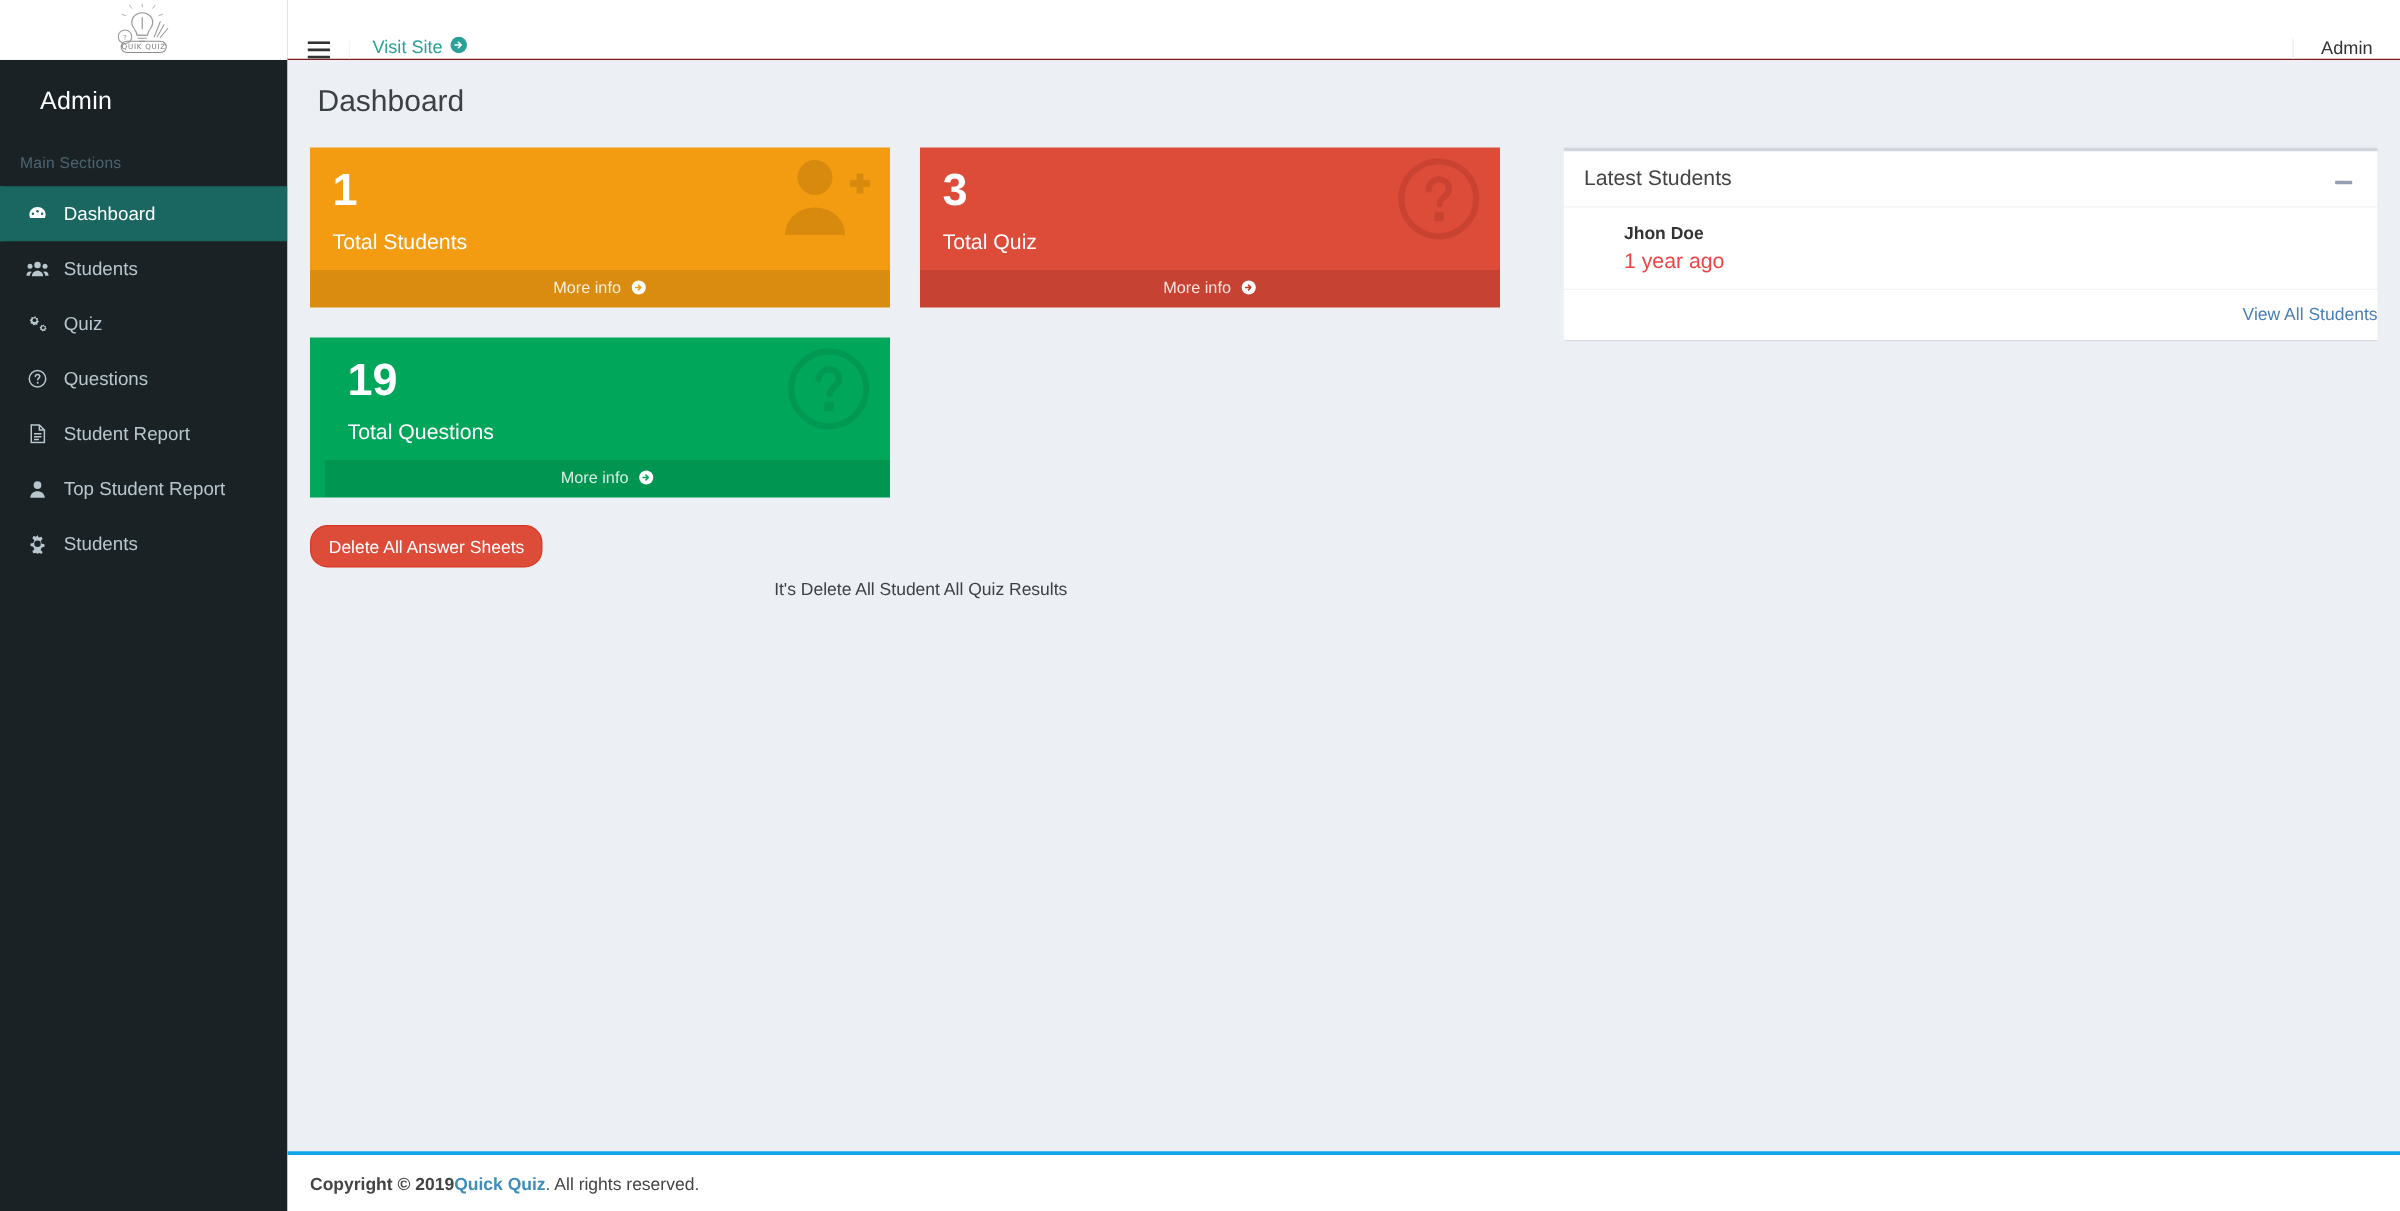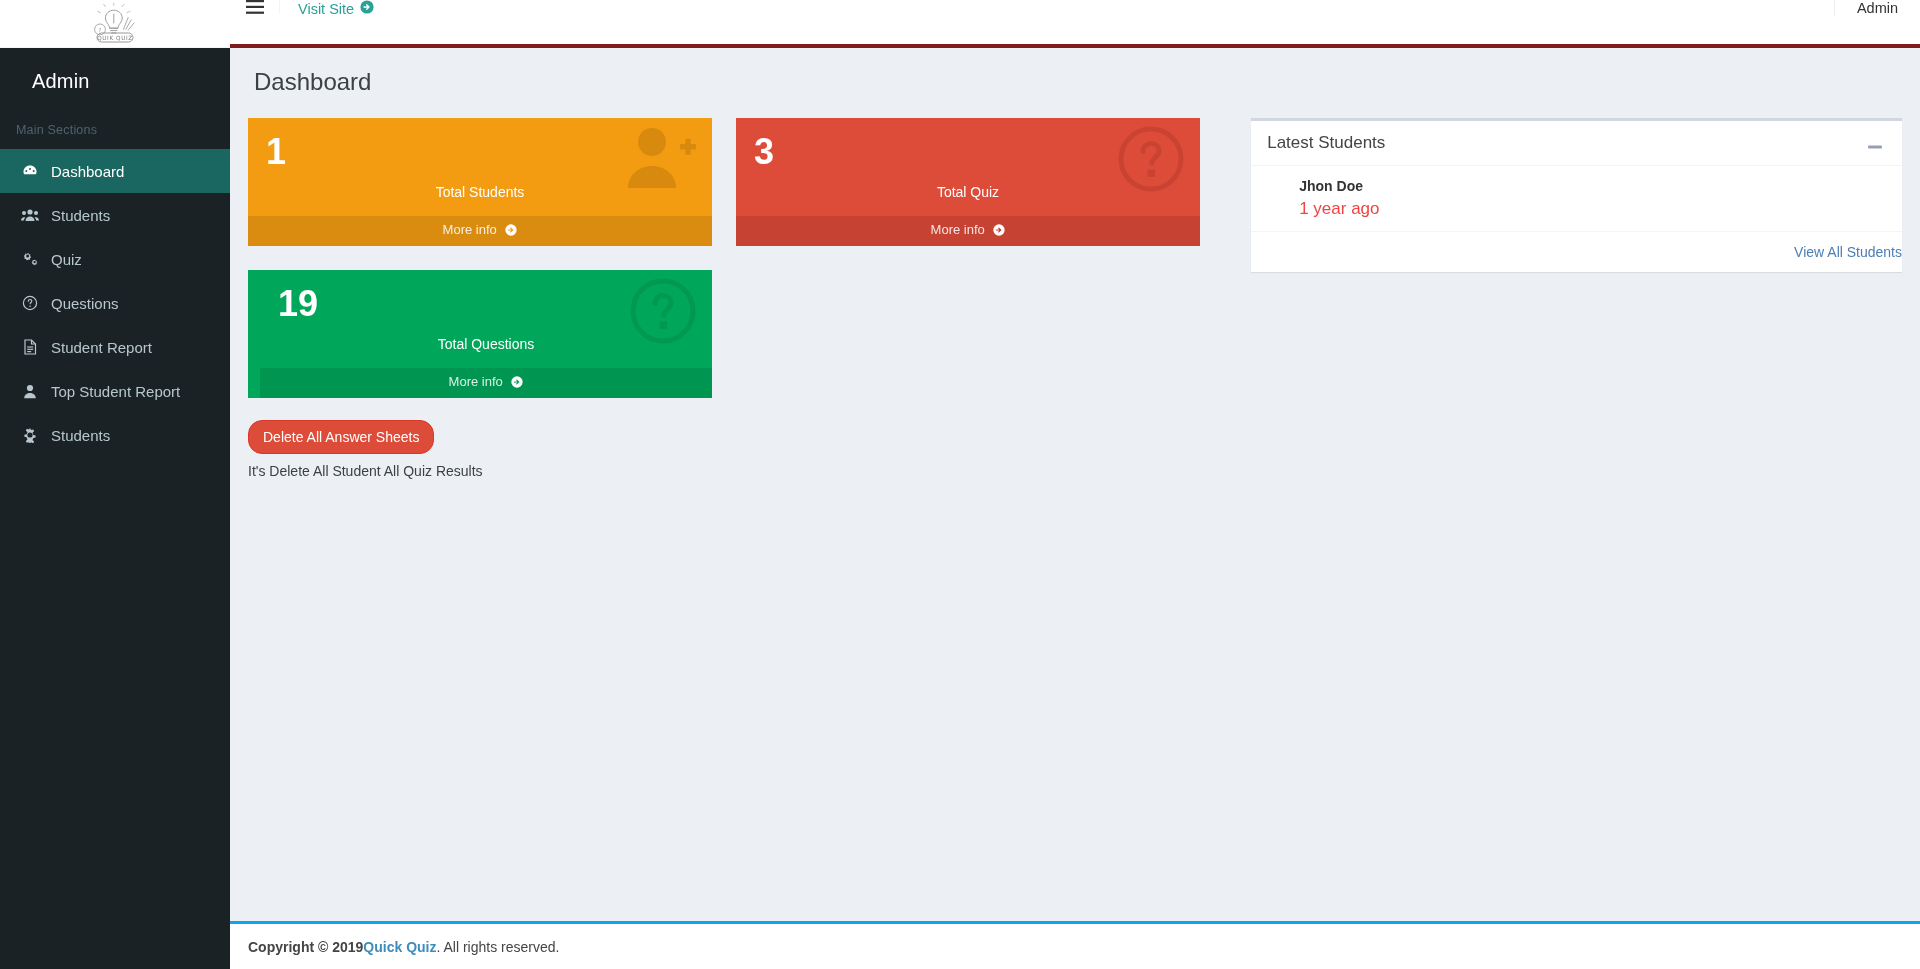--- a/index.html
+++ b/index.html
@@ -51,22 +51,22 @@
     margin-right: 10px; flex: none;
   }
   .sidebar-item .si-icon svg { display:block; }
   .sidebar-item .si-label { line-height: 1; }
 
   
   #navbar {
     position: absolute; left: 230px; top: 0;
     width: 1690px; height: 48px;
     background: #ffffff;
-    display: flex; align-items: flex-start;
-    border-bottom: 4px solid #7f1d1d;
+    display: flex; align-items: flex-end;
+    border-bottom: 1px solid #7f1d1d;
   }
   #menu-toggle {
     width: 50px; display: flex; align-items: center; justify-content: center;
     cursor: pointer; border-right: 1px solid #f4f4f4;
   }
   #visit-site {
     display: flex; align-items: center; gap: 6px;
     padding: 0 18px; color: #2aa198; font-size: 14.5px;
     cursor: pointer; text-decoration: none;
   }
@@ -94,21 +94,21 @@
   #cards-left { display: flex; gap: 24px; flex-wrap: wrap; }
 
   .small-box {
     width: 464px; position: relative;
     color: #ffffff; overflow: hidden;
   }
   .small-box .sb-body { padding: 16px 18px 10px 18px; height: 98px; position: relative; }
   .small-box .sb-number {
     font-size: 36px; font-weight: bold; line-height: 1; margin: 0 0 14px 0;
   }
-  .small-box .sb-text { font-size: 14px; text-align: center; }
+  .small-box .sb-text { font-size: 17px; }
   .small-box .sb-icon {
     position: absolute; right: 14px; top: 6px;
     opacity: .22;
   }
   .small-box .sb-footer {
     display: block; text-align: center;
     font-size: 13px; padding: 6px 0 7px 0;
     color: rgba(255,255,255,.85);
     text-decoration: none; cursor: pointer;
   }
@@ -121,21 +121,21 @@
   .sb-green { background: #00a65a; padding-left: 12px; }
   .sb-green .sb-footer { background: rgba(0,0,0,.10); }
 
   #delete-block { margin-top: 22px; margin-left: 0; }
   #delete-btn {
     background: #dd4b39; color: #ffffff; border: 1px solid #d73925;
     font-size: 14px; font-family: "Liberation Sans", sans-serif;
     padding: 8px 14px; border-radius: 14px; cursor: pointer;
   }
   #delete-help {
-    margin-top: 9px; font-size: 14px; color: #3c4144;
+    margin-top: 9px; font-size: 14px; color: #3c4144; text-align: center;
   }
 
   
   #latest-panel {
     width: 666px; background: #ffffff;
     border-top: 3px solid #d2d6de;
     box-shadow: 0 1px 1px rgba(0,0,0,.08);
   }
   #latest-head {
     display: flex; align-items: center; justify-content: space-between;

